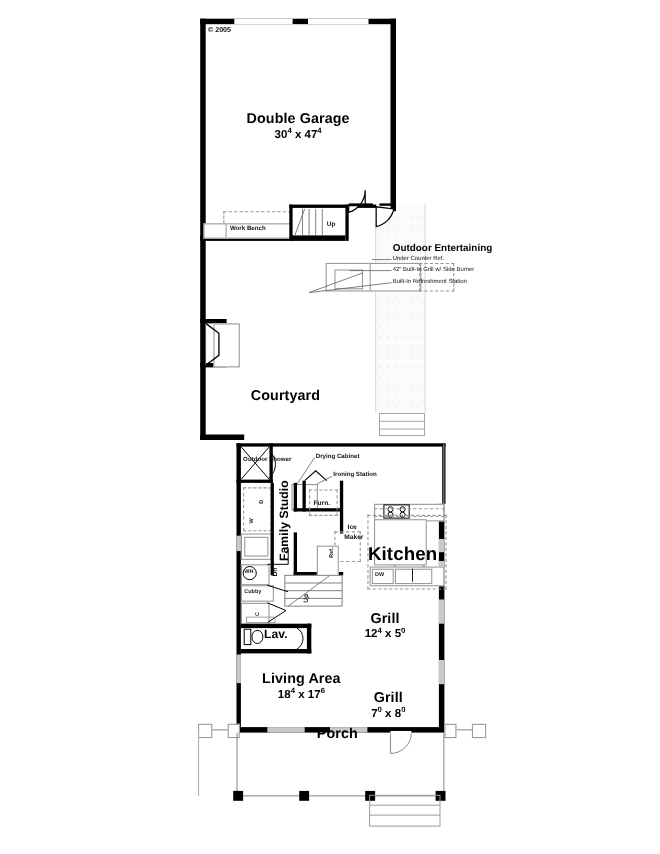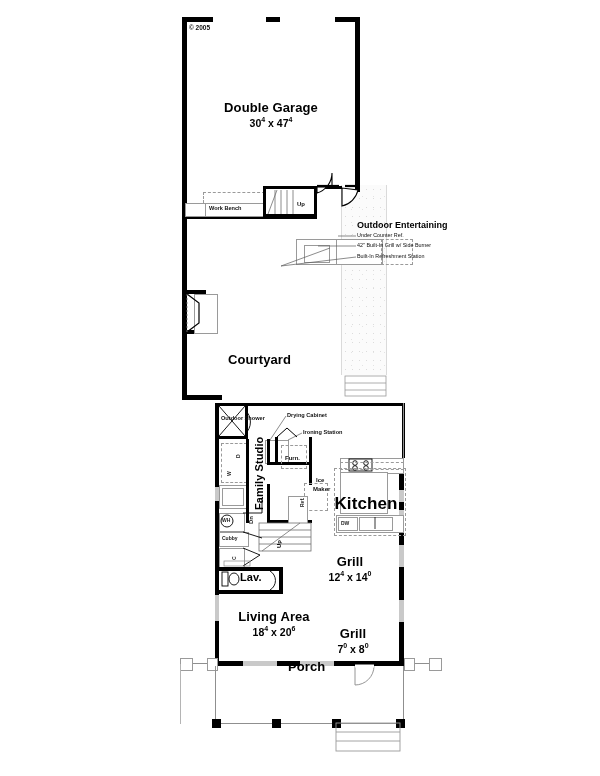--- a/index.html
+++ b/index.html
@@ -288,39 +288,39 @@
   <div class="lbl tiny2" style="left:341px;top:521px;">DW</div>
   <div class="box" style="left:359px;top:517px;width:32px;height:12px;"></div>
   <svg class="ov">
     <line x1="375" y1="517" x2="375" y2="529" stroke="#000" stroke-width="0.8"></line>
   </svg>
   <div class="dbox" style="left:334px;top:468px;width:70px;height:66px;"></div>
 
   <div class="lbl room" style="left:300px;top:555px;width:100px;">
     <div class="rname">Grill</div>
     <div class="rdim">
-      <span>12</span><sup>4</sup><span> x 14</span><sup>0</sup>
+      <span>12</span><sup>4</sup><span> x 5</span><sup>0</sup>
     </div>
   </div>
 
   <div class="lbl room" style="left:310px;top:627px;width:86px;">
     <div class="rname">Grill</div>
     <div class="rdim">
       <span>7</span><sup>0</sup><span> x 8</span><sup>0</sup>
     </div>
   </div>
   <svg class="ov">
     <path d="M355,666 L355,685 A19,19 0 0 0 374,666" stroke="#8a8a8a" stroke-width="0.9" fill="none"></path>
     <line x1="355" y1="666" x2="374" y2="666" stroke="#fff" stroke-width="3"></line>
   </svg>
 
   <div class="lbl room" style="left:214px;top:610px;width:120px;">
     <div class="rname">Living Area</div>
     <div class="rdim">
-      <span>18</span><sup>4</sup><span> x 20</span><sup>6</sup>
+      <span>18</span><sup>4</sup><span> x 17</span><sup>6</sup>
     </div>
   </div>
 
   <div class="thin" style="left:215px;top:666px;width:1px;height:58px;"></div>
   <div class="thin" style="left:403px;top:666px;width:1px;height:58px;"></div>
   <div class="thin" style="left:215px;top:723px;width:189px;height:1px;"></div>
 
   <div class="sq" style="left:212px;top:719px;width:9px;height:9px;"></div>
   <div class="sq" style="left:272px;top:719px;width:9px;height:9px;"></div>
   <div class="sq" style="left:332px;top:719px;width:9px;height:9px;"></div>

